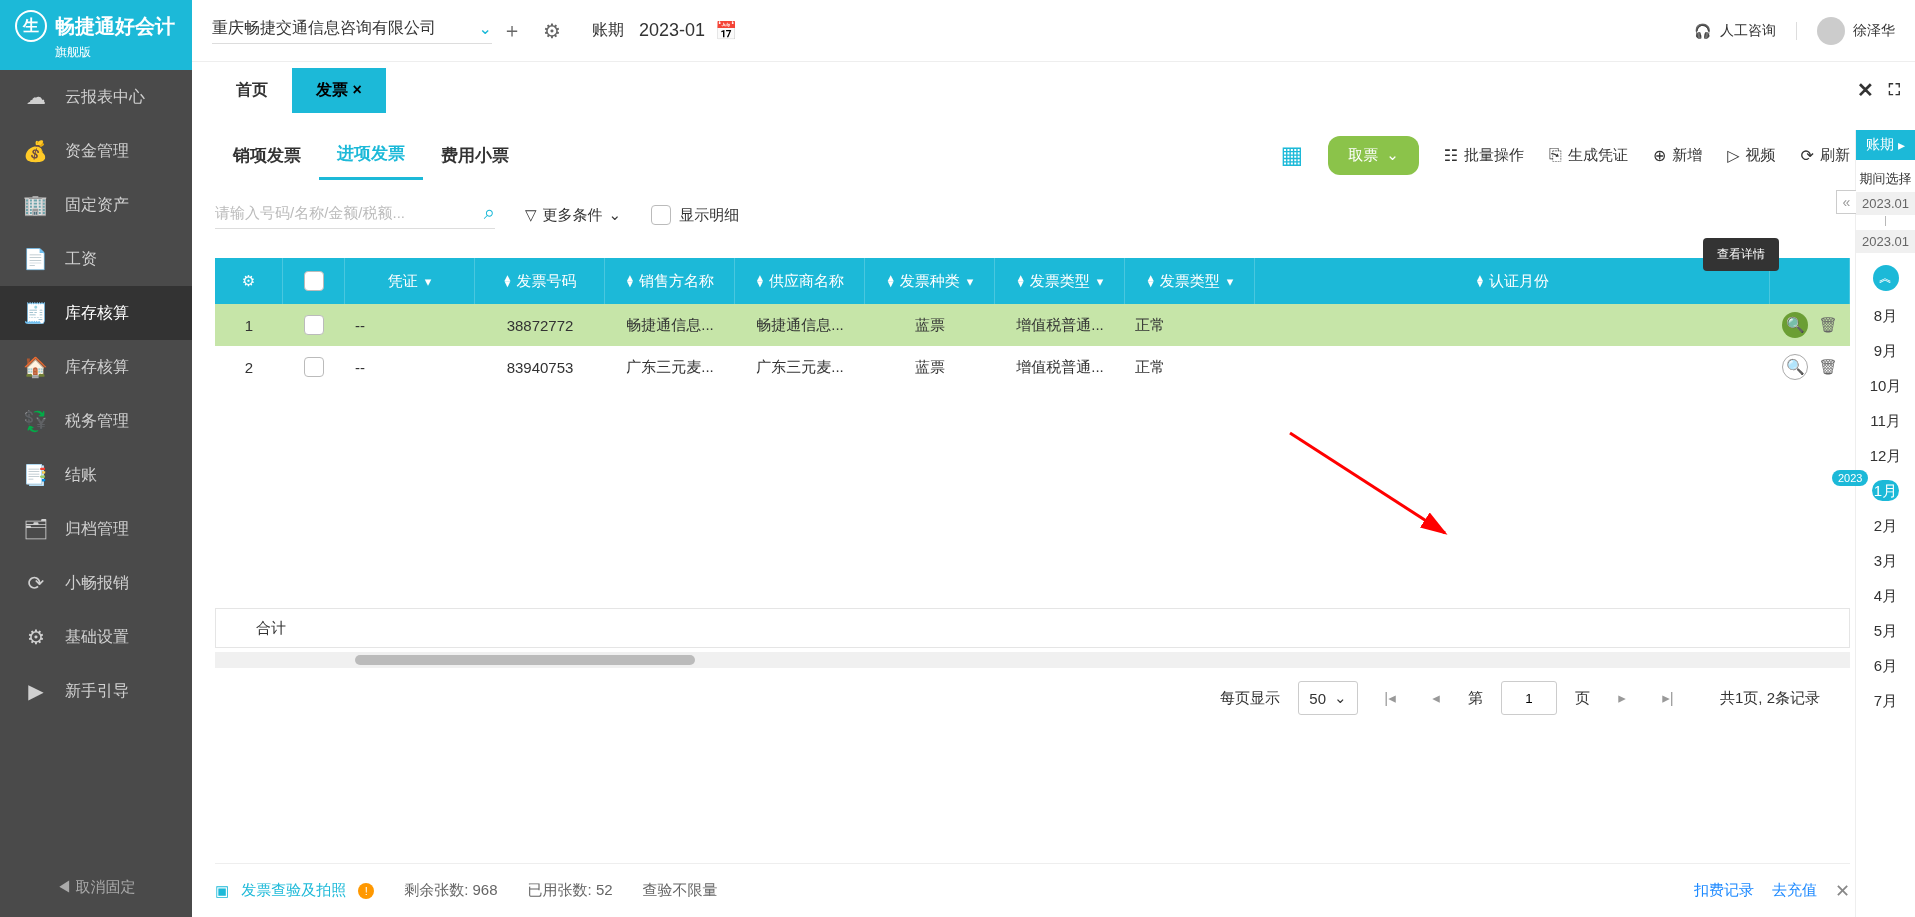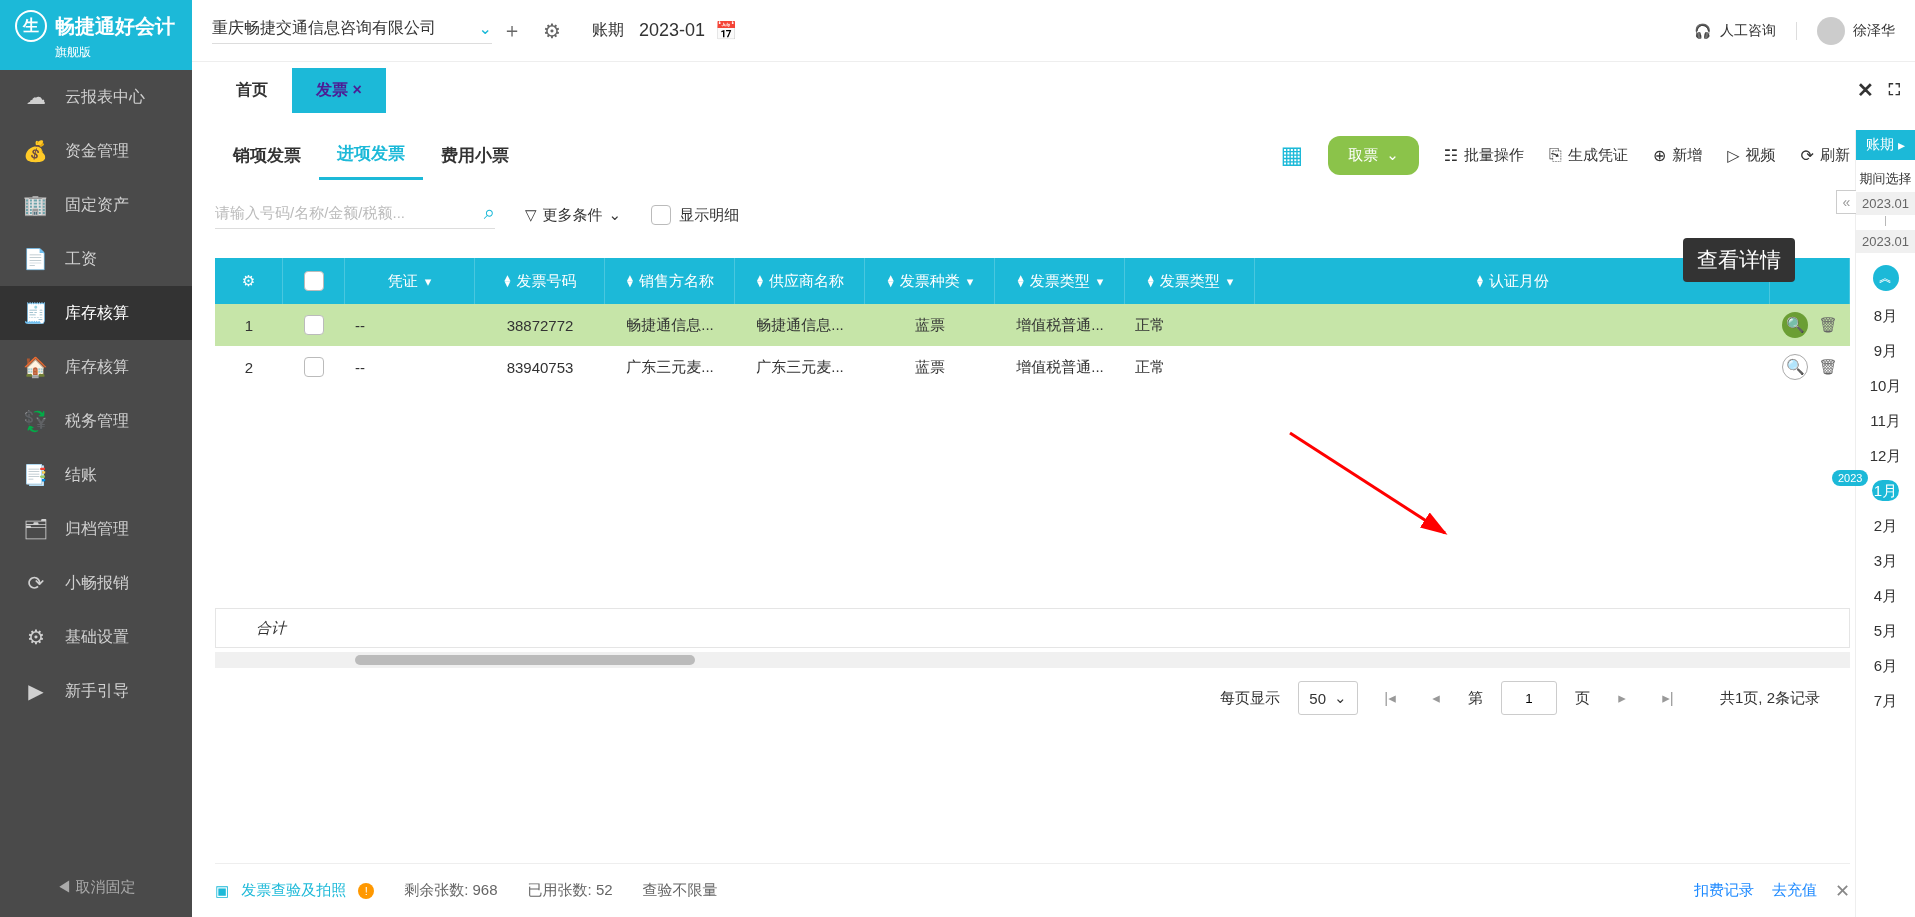--- a/index.html
+++ b/index.html
@@ -23,21 +23,21 @@
 .period-label { font-size: 16px; margin-left: 20px; color: #333; }
 .period-value { font-size: 18px; margin-left: 15px; color: #333; }
 .cal-icon { color: #1cb9d8; font-size: 18px; margin-left: 10px; }
 .topbar-right { position: absolute; right: 20px; display: flex; align-items: center; gap: 20px; }
 .consult { display: flex; align-items: center; gap: 8px; color: #333; padding-right: 20px; border-right: 1px solid #ddd; }
 .user { display: flex; align-items: center; gap: 8px; }
 .avatar { width: 28px; height: 28px; background: #ccc; border-radius: 50%; }
 
 .tabs-row { height: 56px; display: flex; align-items: center; padding-left: 20px; position: relative; font-weight: bold; }
 .page-tab { padding: 12px 24px; font-size: 16px; color: #333; cursor: pointer; }
-.page-tab.active { background: #1cb9d8; color: #4c1d95; }
+.page-tab.active { background: #1cb9d8; color: #000000; }
 .tabs-right { position: absolute; right: 15px; display: flex; gap: 15px; align-items: center; }
 .close-x { font-size: 20px; cursor: pointer; }
 .expand-icon { font-size: 16px; cursor: pointer; }
 
 .content-wrap { position: absolute; left: 215px; top: 130px; right: 65px; bottom: 0; }
 .subtabs { display: flex; align-items: center; height: 50px; }
 .subtab { padding: 0 18px; font-size: 17px; font-weight: bold; color: #333; cursor: pointer; height: 50px; display: flex; align-items: center; }
 .subtab.active { color: #1cb9d8; border-bottom: 3px solid #1cb9d8; }
 .subtabs-right { margin-left: auto; display: flex; align-items: center; gap: 25px; }
 .qr-icon { color: #1cb9d8; font-size: 24px; }
@@ -71,24 +71,24 @@
 .col-month { width: 115px; flex: 1; }
 .col-ops { width: 80px; }
 .trow { height: 42px; display: flex; align-items: center; font-size: 15px; }
 .trow.hover { background: #c6e5a8; }
 .td { display: flex; align-items: center; justify-content: center; height: 42px; }
 .op-ic { width: 26px; height: 26px; display: inline-flex; align-items: center; justify-content: center; border-radius: 50%; cursor: pointer; }
 .op-ic.view { background: #6b9e34; color: #fff; }
 .op-ic.view2 { color: #333; border: 1px solid #aaa; }
 .op-del { cursor: pointer; color: #666; margin-left: 10px; }
 
-.tooltip { position: absolute; top: -20px; right: 55px; background: #333; color: #fff; padding: 8px 14px; border-radius: 4px; font-size: 21px; z-index: 100; }
+.tooltip { position: absolute; top: -20px; right: 71px; background: #333; color: #fff; padding: 8px 14px; border-radius: 4px; font-size: 12px; z-index: 100; }
 .red-arrow { position: absolute; left: 1070px; top: 170px; pointer-events: none; z-index: 99; }
 
-.sum-row { margin-top: 220px; height: 40px; border: 1px solid #e5e5e5; display: flex; align-items: center; padding-left: 40px; font-size: 15px; font-style: italic; }
+.sum-row { margin-top: 220px; height: 40px; border: 1px solid #e5e5e5; display: flex; align-items: center; padding-left: 40px; font-size: 15px; }
 .hscroll-track { height: 16px; background: #f0f0f0; position: relative; margin-top: 4px; }
 .hscroll-thumb { position: absolute; left: 140px; width: 340px; height: 10px; top: 3px; background: #bbb; border-radius: 5px; }
 
 .pagination { height: 60px; display: flex; align-items: center; justify-content: flex-end; gap: 18px; font-size: 15px; padding-right: 30px; }
 .pg-select { width: 60px; height: 34px; border: 1px solid #ccc; border-radius: 3px; display: flex; align-items: center; justify-content: center; gap: 8px; }
 .pg-nav { width: 28px; height: 28px; display: flex; align-items: center; justify-content: center; color: #999; cursor: pointer; }
 .pg-input { width: 56px; height: 34px; border: 1px solid #ccc; border-radius: 3px; text-align: center; }
 
 .bottom-bar { position: absolute; bottom: 10px; left: 215px; right: 65px; height: 44px; display: flex; align-items: center; gap: 30px; font-size: 15px; border-top: 1px solid #eee; padding-top: 10px; }
 .bb-left { display: flex; align-items: center; gap: 12px; color: #1cb9d8; }

